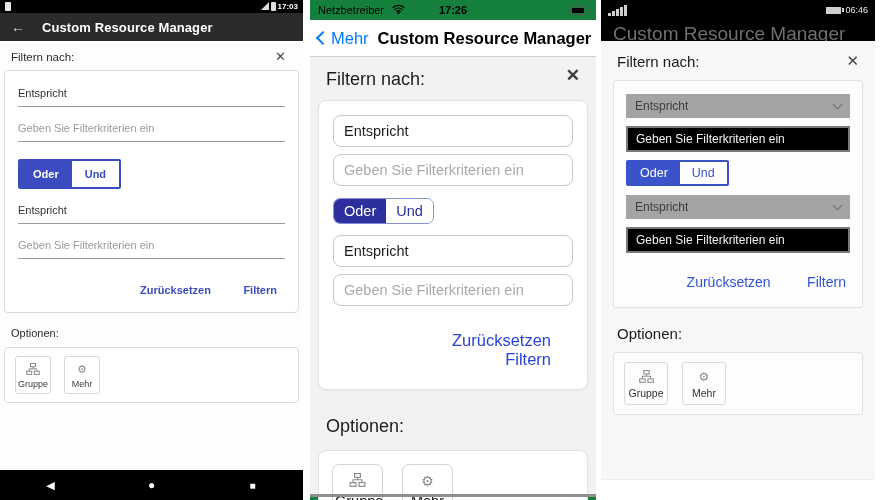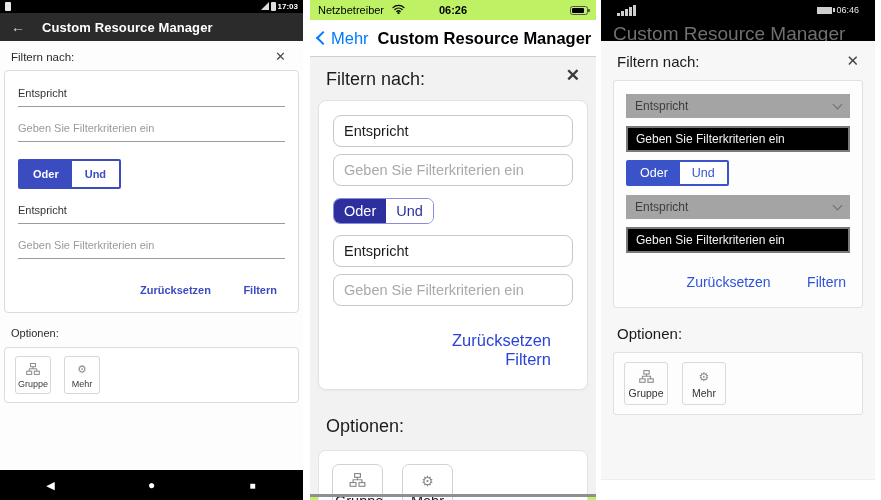--- a/index.html
+++ b/index.html
@@ -40,21 +40,21 @@
               padding:6px 1px 4px 1px; text-align:center; cursor:pointer; }
   .a-optbtn .ic { display:block; height:13px; color:#8a8a8a; font-size:11px; line-height:13px;
                   font-family:"DejaVu Sans", sans-serif; }
   .a-optbtn .lb { display:block; font-size:9px; color:#3a3a3a; margin-top:3px; }
   .a-nav { position:absolute; left:0; bottom:0; width:100%; height:30px; background:#000;
            display:flex; align-items:center; }
   .a-nav div { flex:1; text-align:center; color:#fff; cursor:pointer; }
   .a-nav .tri { font-size:11px; } .a-nav .cir { font-size:12px; } .a-nav .sq { font-size:10px; }
 
   
-  #panel-ios { left:310px; width:286px; background:#bef264; }
+  #panel-ios { left:310px; width:286px; background:#15803d; }
   .i-status { height:20px; display:flex; align-items:center; padding:0 8px; font-size:11px; color:#000; }
   .i-carrier { font-weight:400; margin-right:4px; }
   .i-time { position:absolute; left:0; right:0; text-align:center; font-weight:600; font-size:11px; }
   .i-statuswrap { position:relative; width:100%; display:flex; align-items:center; justify-content:space-between; }
   .i-batt { width:18px; height:9px; border:1px solid #555; border-radius:2.5px; position:relative; }
   .i-batt::before { content:""; position:absolute; left:1px; top:1px; bottom:1px; width:12px; background:#000; border-radius:1px; }
   .i-batt::after { content:""; position:absolute; right:-3px; top:2px; width:2px; height:3px; background:#555; border-radius:0 1px 1px 0; }
   .i-nav { height:36px; display:flex; align-items:center; padding:0 6px; background:#fff; }
   .i-backbtn { display:flex; align-items:center; color:#007aff; font-size:16.5px; cursor:pointer; }
   .i-chev { width:10px; height:10px; border-left:2.5px solid #007aff; border-bottom:2.5px solid #007aff;
@@ -78,21 +78,21 @@
   .i-optcard { background:#fff; border:1px solid #e2e2e4; border-radius:8px; padding:13px; display:flex; gap:19px; }
   .i-optbtn { width:51px; border:1px solid #d2d2d6; border-radius:7px; background:#fff;
               padding:8px 2px 6px 2px; text-align:center; cursor:pointer; }
   .i-optbtn .ic { display:block; height:17px; color:#8a8a8a; font-size:14px; line-height:17px;
                   font-family:"DejaVu Sans", sans-serif; }
   .i-optbtn .lb { display:block; font-size:14.5px; color:#1c1c1e; margin-top:3px; }
   .i-bottombar { position:absolute; left:0; bottom:0; width:100%; height:3px; background:#8e8e93; }
 
   
   #panel-wp { left:601px; width:274px; background:#fff; }
-  .w-status { height:20px; background:#000; display:flex; align-items:center; justify-content:space-between; padding:0 16px; }
+  .w-status { height:20px; background:#000; display:flex; align-items:center; justify-content:space-between; padding:0 7px; }
   .w-bars { display:flex; align-items:flex-end; gap:1.5px; }
   .w-bars i { display:block; width:2.5px; background:#cfcfcf; }
   .w-status-right { display:flex; align-items:center; gap:4px; color:#e8e8e8; font-size:9px; }
   .w-batt { width:15px; height:7px; background:#cfcfcf; position:relative; }
   .w-batt::after { content:""; position:absolute; right:-2.5px; top:1.5px; width:2px; height:4px; background:#cfcfcf; }
   .w-header { height:21px; background:#000; overflow:hidden; padding:0 12px; }
   .w-headertitle { font-size:19px; color:#6f6f6f; line-height:27px; white-space:nowrap; }
   .w-sheet { background:#f7f7f7; height:439px; padding:9px 12px 0 12px; border-bottom:1px solid #eee; }
   .w-filterhead { display:flex; justify-content:space-between; align-items:center; padding:2px 4px 10px 4px; }
   .w-label { font-size:15px; color:#1a1a1a; }
@@ -196,21 +196,21 @@
   <div class="panel" id="panel-ios">
     <div class="i-status">
       <div class="i-statuswrap">
         <span style="display:flex;align-items:center;gap:4px;">
           <span class="i-carrier">Netzbetreiber</span>
           <span><svg width="13" height="10" viewBox="0 0 13 10">
                 <path d="M1 3.6a8 8 0 0 1 11 0M2.9 5.6a5.3 5.3 0 0 1 7.2 0M4.8 7.5a2.6 2.6 0 0 1 3.4 0" stroke="#000" stroke-width="1.3" fill="none" stroke-linecap="round"></path>
                 <circle cx="6.5" cy="9" r="1.1" fill="#000"></circle>
               </svg></span>
         </span>
-        <span class="i-time">06:26</span>
+        <span class="i-time">17:26</span>
         <span class="i-batt"></span>
       </div>
     </div>
     <div class="i-nav">
       <span class="i-backbtn">
         <span class="i-chev"></span>
         <span>Mehr</span>
       </span>
       <span class="i-navtitle">Custom Resource Manager</span>
     </div>

